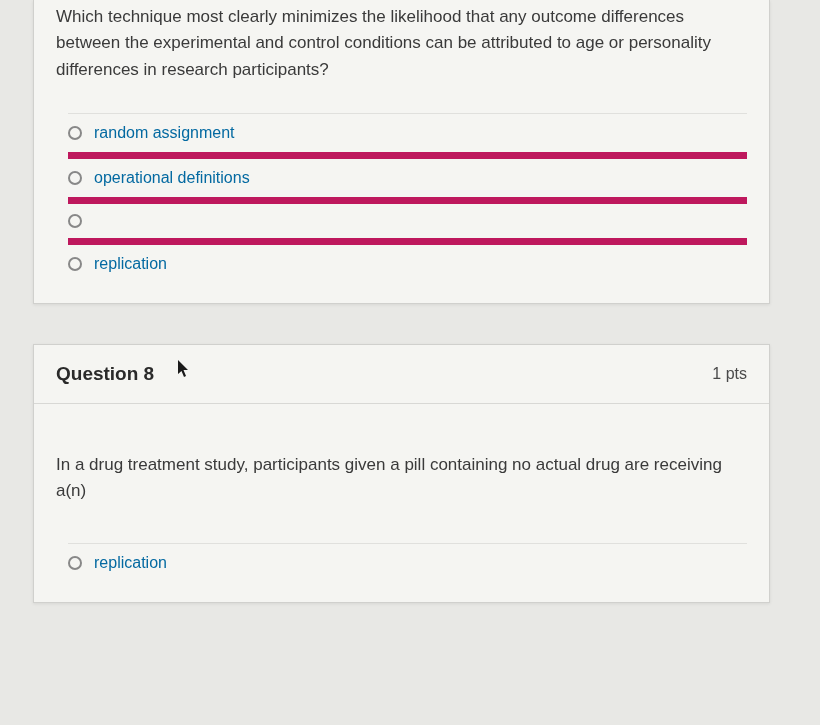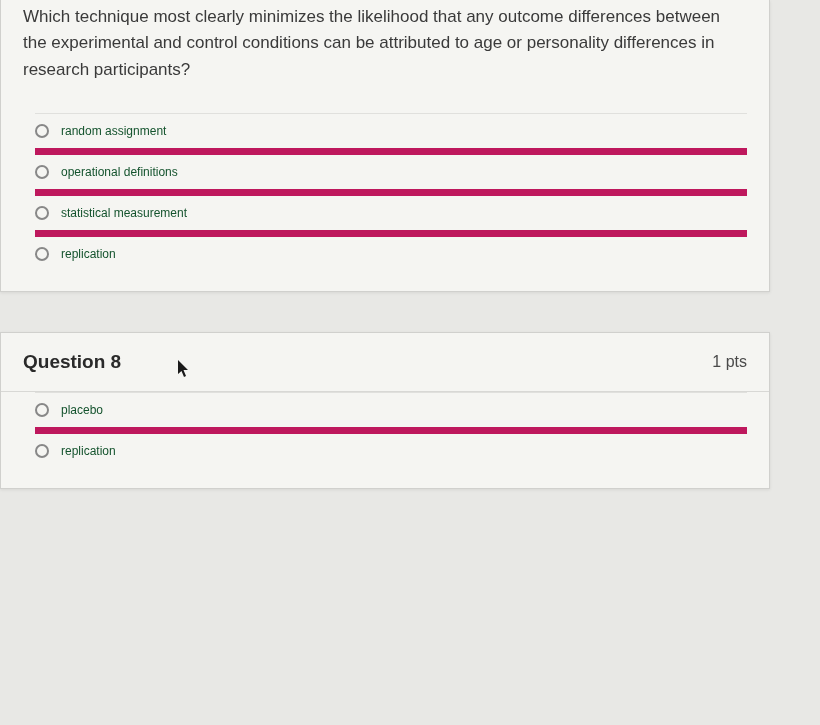--- a/index.html
+++ b/index.html
@@ -13,20 +13,21 @@
       width: 820px;
       height: 725px;
       overflow: hidden;
       color: #3a3a3a;
     }
     .question-card {
       background: #f5f5f2;
       border: 1px solid #d0d0cd;
       margin-right: 50px;
       box-shadow: 0 1px 3px rgba(0,0,0,0.08);
+      margin-left: 33px;
     }
     .question-card.first {
       border-top: none;
       margin-bottom: 40px;
     }
     .question-header {
       display: flex;
       justify-content: space-between;
       align-items: center;
       padding: 18px 22px;
@@ -70,22 +71,22 @@
     .radio {
       width: 14px;
       height: 14px;
       border: 2px solid #888;
       border-radius: 50%;
       margin-right: 12px;
       flex-shrink: 0;
       background: transparent;
     }
     .option-label {
-      font-size: 12px;
-      color: #14532d;
+      font-size: 16px;
+      color: #0369a1;
     }
     .cursor {
       position: absolute;
       left: 178px;
       top: 360px;
       pointer-events: none;
     }
   </style>
 </head>
 <body>
@@ -97,41 +98,37 @@
       <div class="option-row">
         <div class="radio"></div>
         <span class="option-label">random assignment</span>
       </div>
       <div class="option-row">
         <div class="radio"></div>
         <span class="option-label">operational definitions</span>
       </div>
       <div class="option-row">
         <div class="radio"></div>
-        <span class="option-label">statistical measurement</span>
       </div>
       <div class="option-row">
         <div class="radio"></div>
         <span class="option-label">replication</span>
       </div>
     </div>
   </div>
 </div>
 
 <div class="question-card">
   <div class="question-header">
     <div class="question-title">Question 8</div>
     <div class="question-points">1 pts</div>
   </div>
   <div class="question-body">
+    <div class="question-text padded">In a drug treatment study, participants given a pill containing no actual drug are receiving a(n)</div>
     <div class="options">
-      <div class="option-row">
-        <div class="radio"></div>
-        <span class="option-label">placebo</span>
-      </div>
       <div class="option-row">
         <div class="radio"></div>
         <span class="option-label">replication</span>
       </div>
     </div>
   </div>
 </div>
 
 <svg class="cursor" width="14" height="18" viewBox="0 0 14 18">
   <path d="M0 0 L0 14 L3.5 11 L6 17 L8 16 L5.5 10 L10 10 Z" fill="#1a1a1a"></path>

